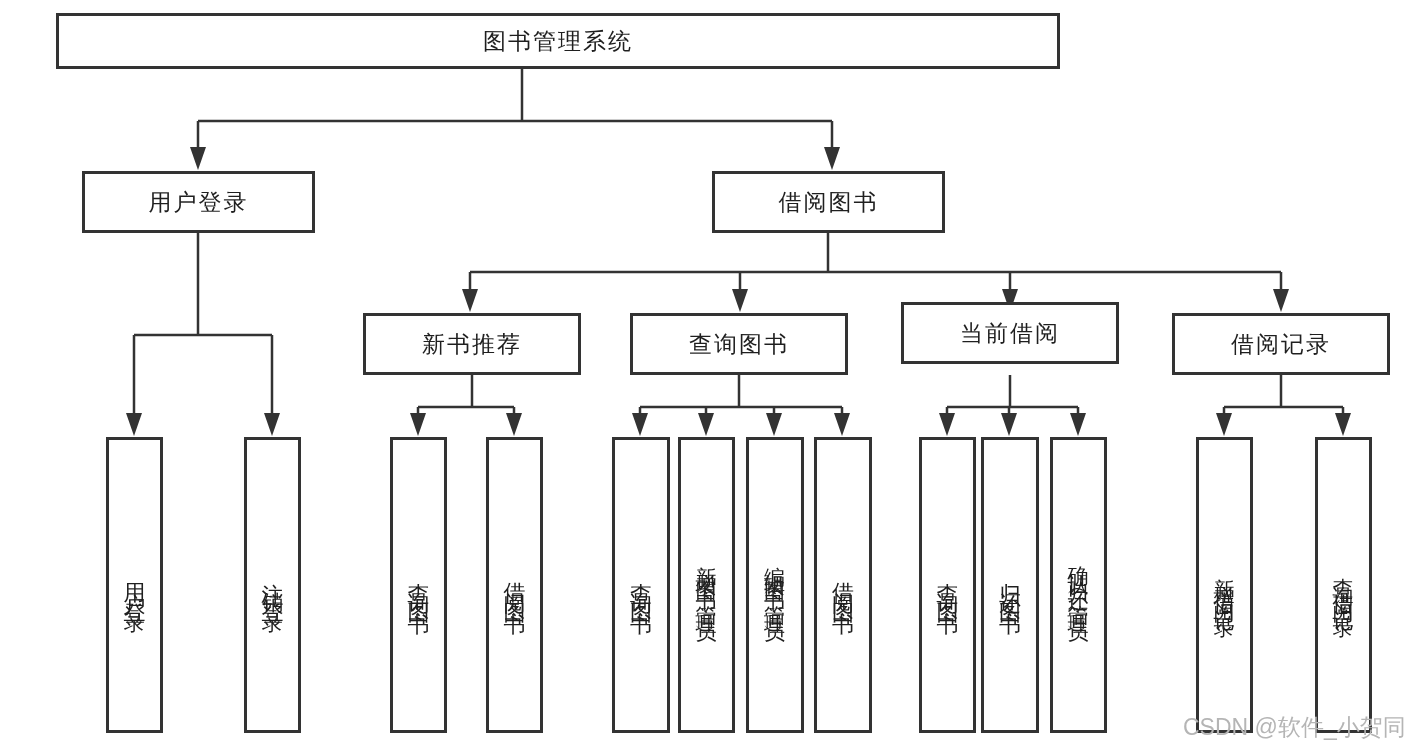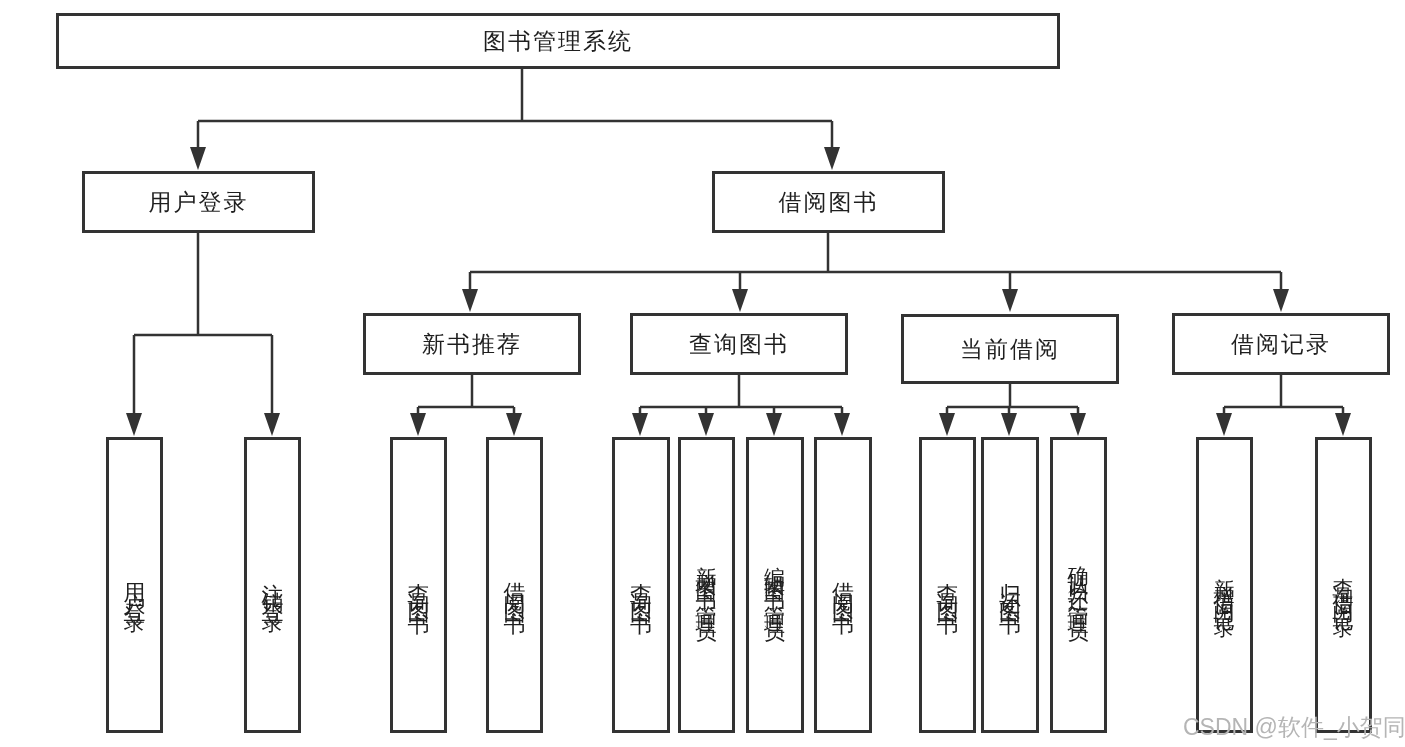--- a/index.html
+++ b/index.html
@@ -146,21 +146,21 @@
   <div class="box" style="left:712px; top:171px; width:233px; height:62px;">
     <span class="hlabel">借阅图书</span>
   </div>
 
   <div class="box" style="left:363px; top:313px; width:218px; height:62px;">
     <span class="hlabel">新书推荐</span>
   </div>
   <div class="box" style="left:630px; top:313px; width:218px; height:62px;">
     <span class="hlabel">查询图书</span>
   </div>
-  <div class="box" style="left:901px; top:314px; width:218px; height:70px;justify-content:center;">
+  <div class="box" style="left:901px; top:302px; width:218px; height:62px;justify-content:center;">
     <span class="hlabel">当前借阅</span>
   </div>
   <div class="box" style="left:1172px; top:313px; width:218px; height:62px;">
     <span class="hlabel">借阅记录</span>
   </div>
 
   <div class="box vleaf" style="left:106px;">
     <span class="vlabel">用户登录</span>
   </div>
   <div class="box vleaf" style="left:244px;">

